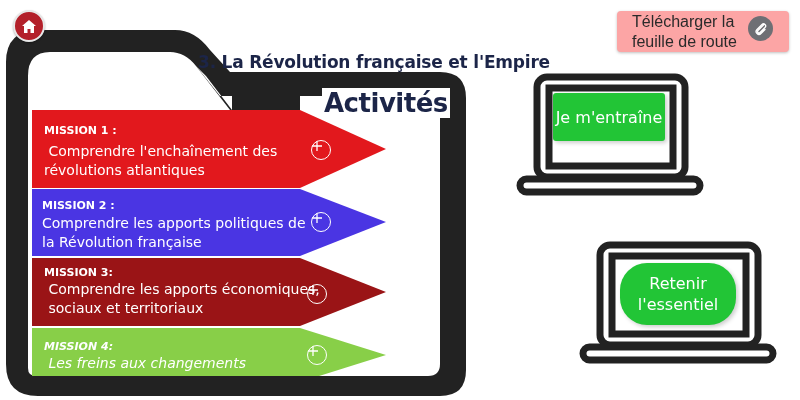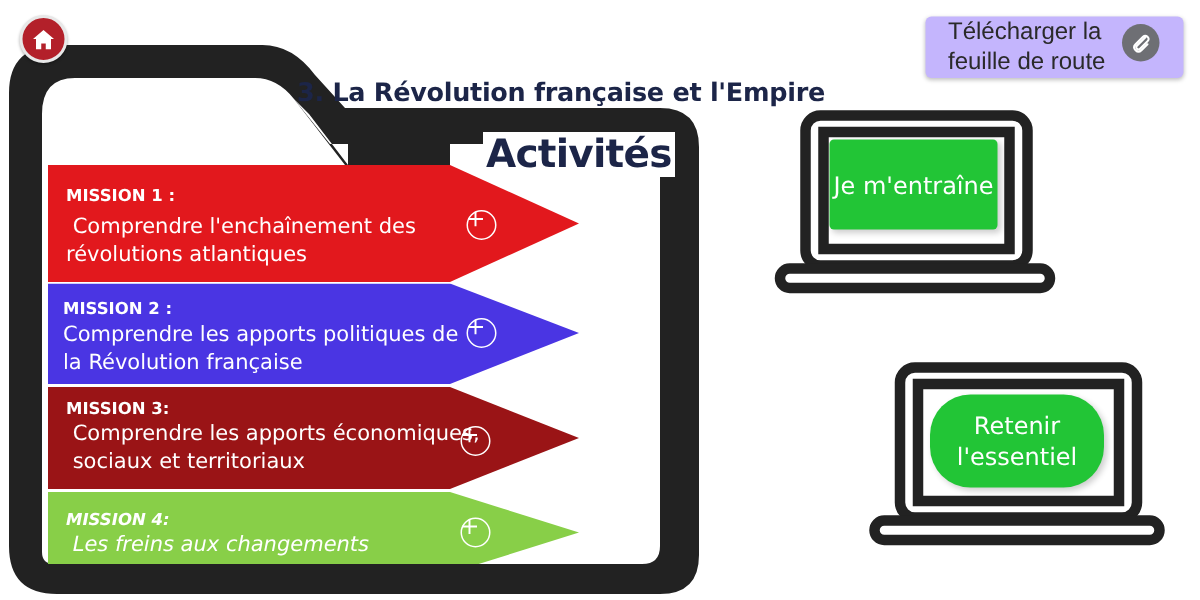--- a/index.html
+++ b/index.html
@@ -20,21 +20,21 @@
   .home-btn {
     left:13px; top:10px; width:32px; height:32px; border-radius:50%;
     background:#b3202a; border:2px solid #e8e8e8; box-sizing:border-box;
     display:flex; align-items:center; justify-content:center; z-index:5;
     box-shadow:0 1px 2px rgba(0,0,0,0.3);
   }
 
   
   .dl-btn {
     left:617px; top:11px; width:172px; height:41px; border-radius:4px;
-    background:#c4b5fd; box-shadow:0 1px 3px rgba(0,0,0,0.25);
+    background:#fca5a5; box-shadow:0 1px 3px rgba(0,0,0,0.25);
   }
   .dl-text {
     left:15px; top:1px; font-size:16px; line-height:20px; color:#2a2a2a;
   }
   .dl-icon {
     left:131px; top:5px; width:25px; height:25px; border-radius:50%;
     background:#6e6f74; display:flex; align-items:center; justify-content:center;
   }
 
   
@@ -170,21 +170,21 @@
         <path d="M5 0 V10 M0 5 H10" stroke="#fff" stroke-width="1.3"></path>
       </svg>
   </div>
 </div>
 
 <svg class="abs" style="left:515px;top:72px;" width="190" height="125">
   <rect x="22" y="5" width="148" height="100" rx="10" fill="none" stroke="#222" stroke-width="7"></rect>
   <rect x="34" y="16" width="124" height="78" fill="#fff" stroke="#222" stroke-width="7"></rect>
   <rect x="5" y="107" width="180" height="13" rx="6.5" fill="#fff" stroke="#222" stroke-width="7"></rect>
 </svg>
-<div class="laptop-btn" style="left:553px;top:93px;width:112px;height:60px;">Je m'entraîne</div>
+<div class="laptop-btn" style="left:553px;top:93px;width:112px;height:48px;">Je m'entraîne</div>
 
 <svg class="abs" style="left:578px;top:240px;" width="200" height="125">
   <rect x="22" y="5" width="158" height="100" rx="10" fill="none" stroke="#222" stroke-width="7"></rect>
   <rect x="34" y="16" width="134" height="78" fill="#fff" stroke="#222" stroke-width="7"></rect>
   <rect x="5" y="107" width="190" height="13" rx="6.5" fill="#fff" stroke="#222" stroke-width="7"></rect>
 </svg>
 <div class="laptop-btn" style="left:620px;top:263px;width:116px;height:62px;flex-direction:column;border-radius:27px;">
   <div>Retenir</div>
   <div>l'essentiel</div>
 </div>

